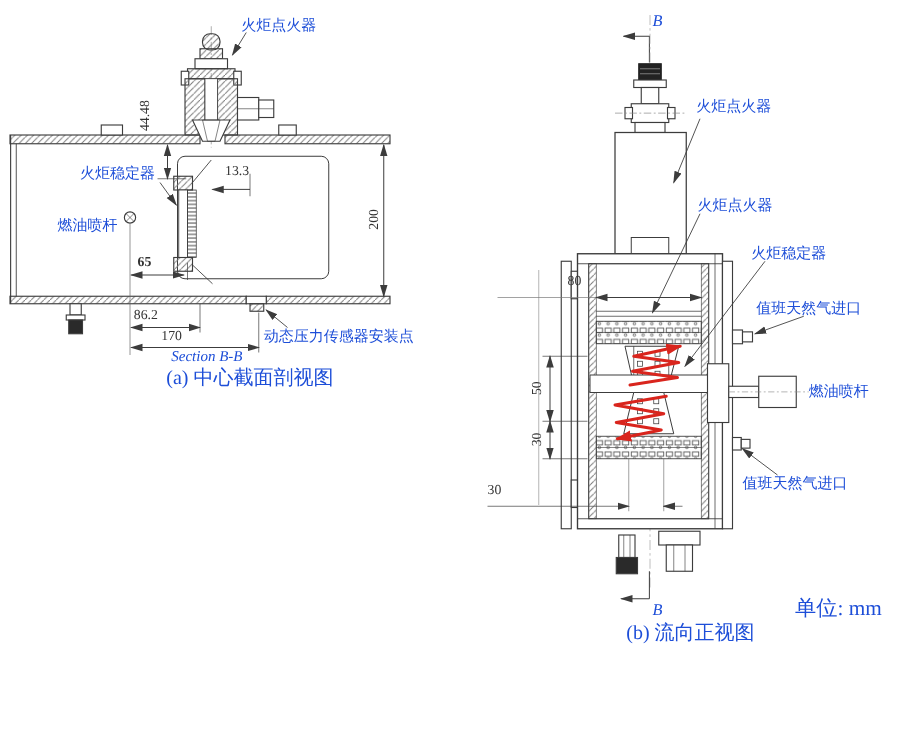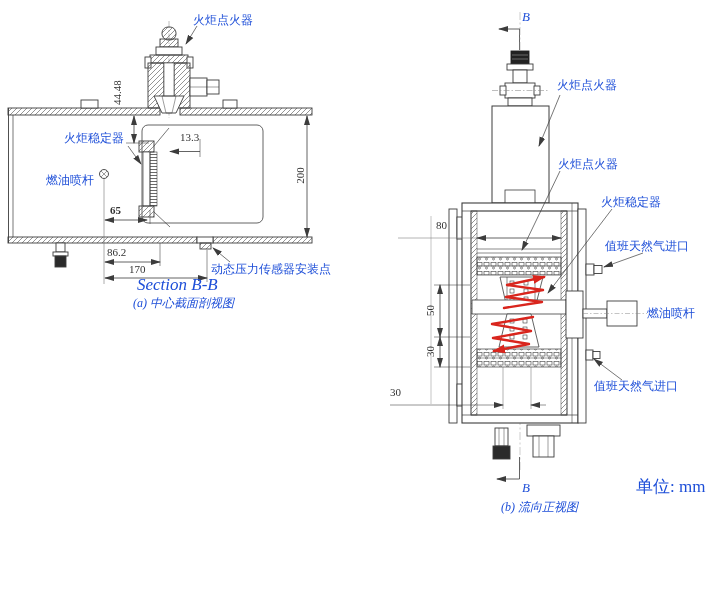--- a/index.html
+++ b/index.html
@@ -5,22 +5,22 @@
   html,body{margin:0;padding:0;background:#ffffff;}
   #canvas{
     position:relative;width:718px;height:589px;background:#ffffff;overflow:hidden;
     font-family:"Liberation Serif","DejaVu Serif",serif;color:#333;
   }
   #lineart{position:absolute;left:0;top:0;z-index:1;}
   .lbl{position:absolute;z-index:2;white-space:nowrap;font-size:12px;line-height:14px;color:#1d4ed8;}
   .dim{position:absolute;z-index:2;white-space:nowrap;font-size:11px;line-height:13px;color:#333;}
   .dim.rot{width:50px;text-align:center;transform:rotate(-90deg);}
   .ital{font-style:italic;}
-  .cap{font-size:12px;font-style:italic;}
-  .sec{font-size:17px;}
+  .cap{font-size:16px;}
+  .sec{font-size:12px;}
 </style>
 </head>
 <body>
 
 <div id="canvas">
 
   <svg id="lineart" width="718" height="589" viewBox="0 0 718 589" stroke="#3c3c3c" fill="none" stroke-width="0.9">
     <defs>
       <pattern id="h" width="5" height="5" patternUnits="userSpaceOnUse">
         <path d="M0,5 L5,0" stroke="#7a7a7a" stroke-width="0.8"></path>
@@ -248,21 +248,21 @@
   <div class="lbl sec ital" style="left:137px;top:278px;">Section B-B</div>
   <div class="lbl cap" style="left:133px;top:296px;">(a) 中心截面剖视图</div>
 
   <div class="lbl ital" style="left:522px;top:10px;font-size:13px;">B</div>
   <div class="lbl" style="left:557px;top:78px;">火炬点火器</div>
   <div class="lbl" style="left:558px;top:157px;">火炬点火器</div>
   <div class="lbl" style="left:601px;top:195px;">火炬稳定器</div>
   <div class="lbl" style="left:605px;top:239px;">值班天然气进口</div>
   <div class="lbl" style="left:647px;top:306px;">燃油喷杆</div>
   <div class="lbl" style="left:594px;top:379px;">值班天然气进口</div>
-  <div class="dim" style="left:436px;top:219px;">80</div>
+  <div class="dim" style="left:454px;top:219px;">80</div>
   <div class="dim rot" style="left:405px;top:304px;">50</div>
   <div class="dim rot" style="left:405px;top:345px;">30</div>
   <div class="dim" style="left:390px;top:386px;">30</div>
   <div class="lbl ital" style="left:522px;top:481px;font-size:13px;">B</div>
   <div class="lbl" style="left:636px;top:480px;font-size:17px;">单位: mm</div>
   <div class="lbl cap" style="left:501px;top:500px;">(b) 流向正视图</div>
 
 </div>
 
 </body></html>

